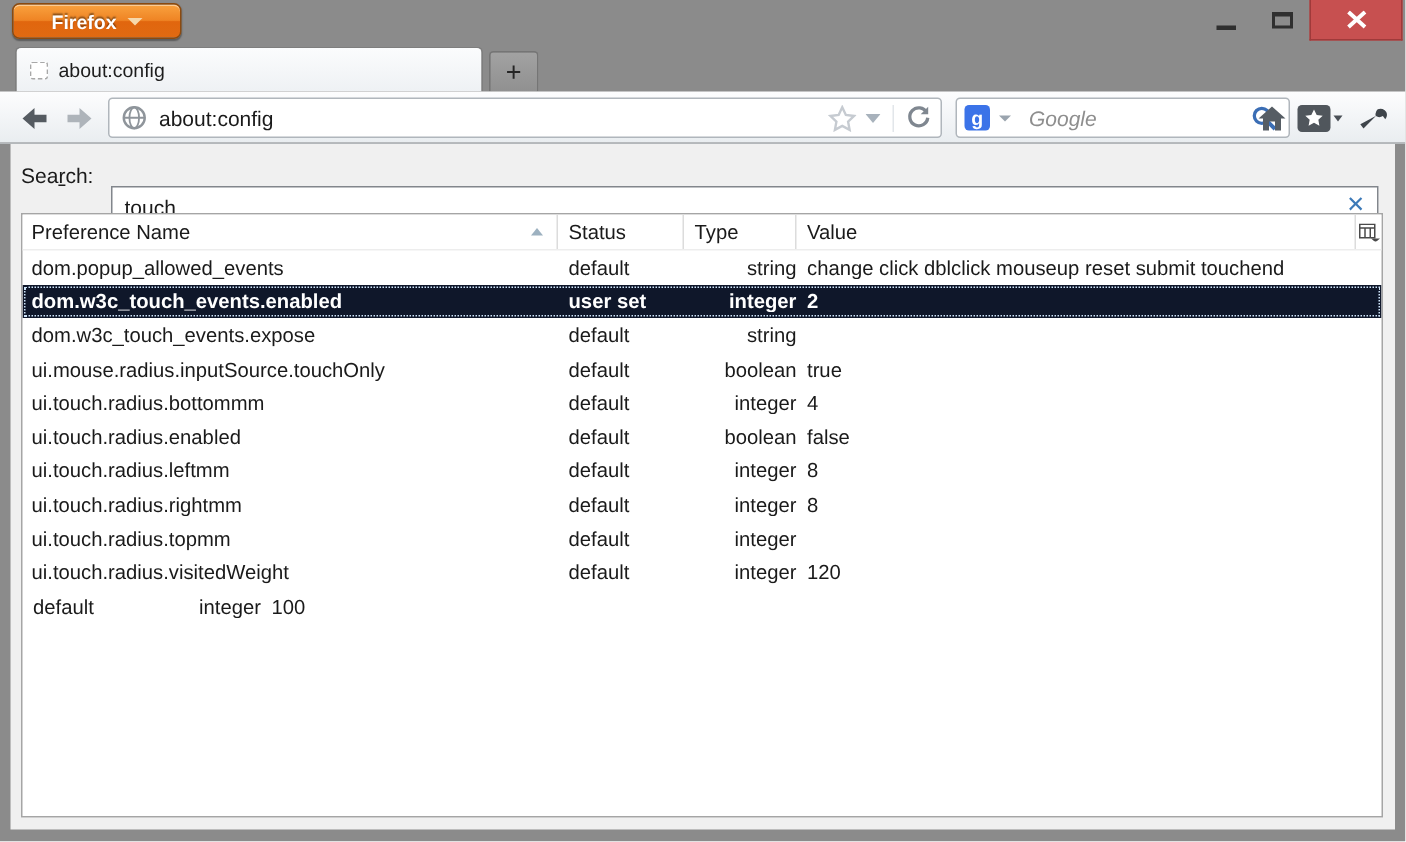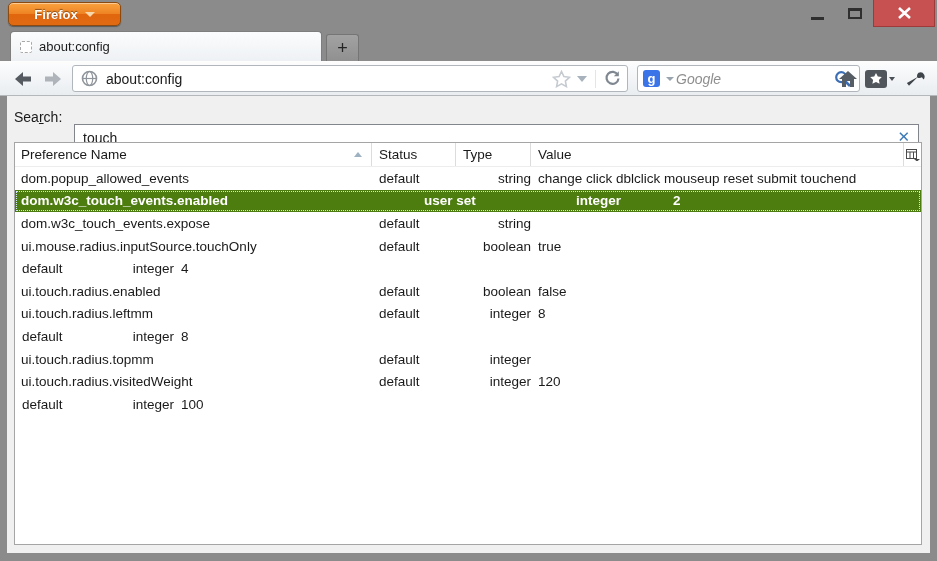--- a/index.html
+++ b/index.html
@@ -58,21 +58,21 @@
   .searchbox {
     position:absolute; left:637px; top:4px; width:223px; height:27px;
     background:#fff; border:1px solid #b0b6bc; border-radius:3px;
     display:flex; align-items:center; padding:0 7px 0 5px;
   }
   .gfavicon {
     width:17px; height:17px; border-radius:3px; background:#3b73e8;
     color:#fff; font-size:13px; font-weight:bold; display:flex; align-items:center; justify-content:center; line-height:1;
   }
   .sb-caret { width:0; height:0; border-left:4px solid transparent; border-right:4px solid transparent; border-top:4px solid #9aa4ae; margin-left:6px; }
-  .sb-placeholder { flex:1; font-style:italic; font-size:14px; color:#8e8e8e; margin-left:2px; }
+  .sb-placeholder { flex:1; font-style:italic; font-size:14px; color:#8e8e8e; margin-left:12px; }
 
   
   .page { position:absolute; left:7px; right:7px; top:96px; bottom:8px; background:#f0f0f0; }
   .searchrow { position:absolute; left:0; right:0; top:0; height:46px; }
   .searchrow .lbl { position:absolute; left:7px; top:13px; font-size:14px; color:#1a1a1a; }
   .searchwrap { position:absolute; left:67px; right:11px; top:8px; height:28px;margin-top:20px; }
   .searchwrap input {
     width:100%; height:100%; border:1px solid #82868c; background:#fff;
     font-family:"Liberation Sans","DejaVu Sans",sans-serif; font-size:14px; color:#1a1a1a; padding:0 30px 0 8px; outline:none;
   }
@@ -91,21 +91,21 @@
   .sort-asc { position:absolute; right:9px; top:9px; width:0; height:0; border-left:4px solid transparent; border-right:4px solid transparent; border-bottom:5px solid #9db1c0; }
   .th.c-picker { width:18px; border-right:none; border-left:1px solid #dcdcdc; padding:0; justify-content:center; }
 
   .rows { }
   .row { display:flex; height:22.6px; align-items:center; font-size:13.5px; color:#1a1a1a; }
   .row .cell { padding-left:7px; white-space:nowrap; overflow:hidden; }
   .row .c-name { width:357px; padding-left:6px; }
   .row .c-status { width:84px; }
   .row .c-type { width:75px;text-align:right; }
   .row .c-value { flex:1; }
-  .row.selected { background:#4d7c0f; color:#fff; font-weight:bold; outline:1px dotted #cfe6fb; outline-offset:-2px;gap:45px; }
+  .row.selected { background:#0f172a; color:#fff; font-weight:bold; outline:1px dotted #cfe6fb; outline-offset:-2px; }
 
   svg { display:block; }
 </style>
 </head>
 <body>
 
 <div class="window">
 
   <div class="titlebar">
     <div class="firefox-button">
@@ -253,40 +253,42 @@
   </div>
 
   <div class="row">
     <div class="cell c-name">ui.mouse.radius.inputSource.touchOnly</div>
     <div class="cell c-status">default</div>
     <div class="cell c-type">boolean</div>
     <div class="cell c-value">true</div>
   </div>
 
   <div class="row">
+    <div class="cell c-name">ui.touch.radius.bottommm</div>
     <div class="cell c-status">default</div>
     <div class="cell c-type">integer</div>
     <div class="cell c-value">4</div>
   </div>
 
   <div class="row">
     <div class="cell c-name">ui.touch.radius.enabled</div>
     <div class="cell c-status">default</div>
     <div class="cell c-type">boolean</div>
     <div class="cell c-value">false</div>
   </div>
 
   <div class="row">
     <div class="cell c-name">ui.touch.radius.leftmm</div>
     <div class="cell c-status">default</div>
     <div class="cell c-type">integer</div>
     <div class="cell c-value">8</div>
   </div>
 
   <div class="row">
+    <div class="cell c-name">ui.touch.radius.rightmm</div>
     <div class="cell c-status">default</div>
     <div class="cell c-type">integer</div>
     <div class="cell c-value">8</div>
   </div>
 
   <div class="row">
     <div class="cell c-name">ui.touch.radius.topmm</div>
     <div class="cell c-status">default</div>
     <div class="cell c-type">integer</div>
   </div>

